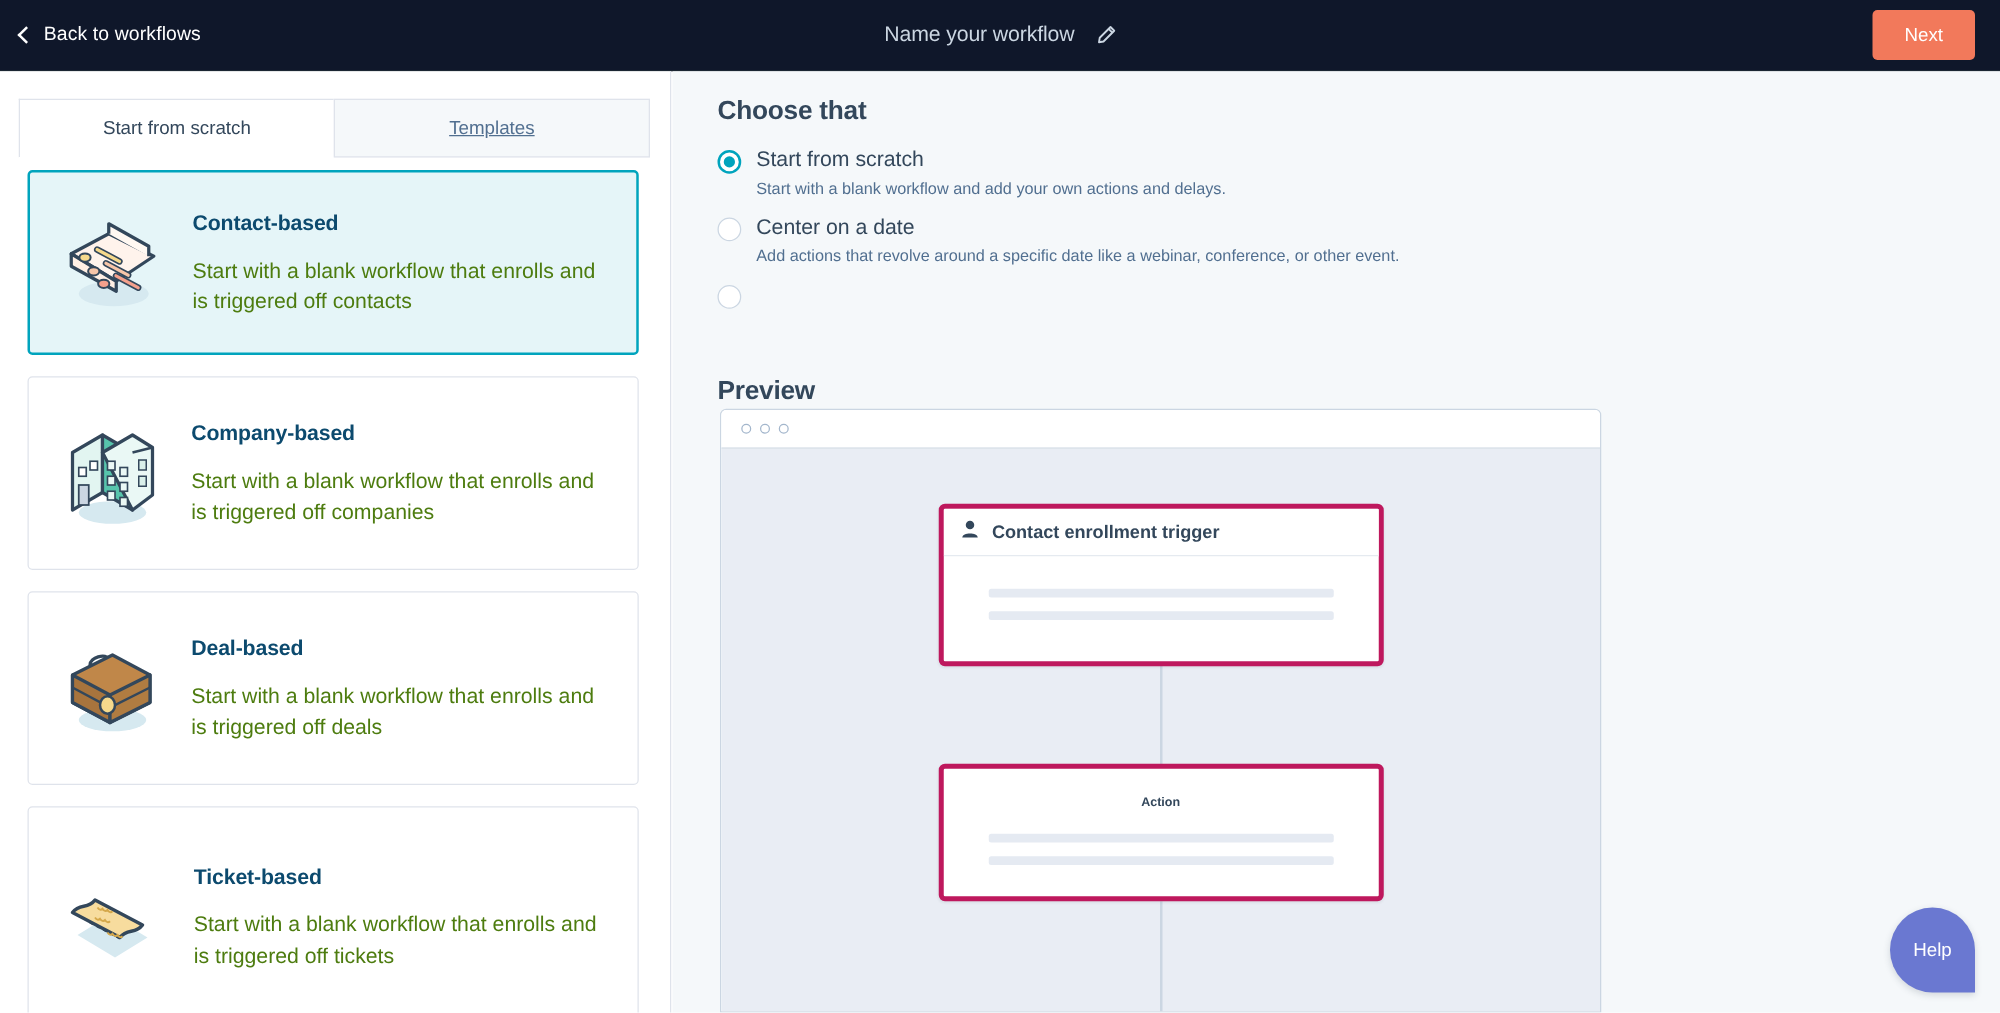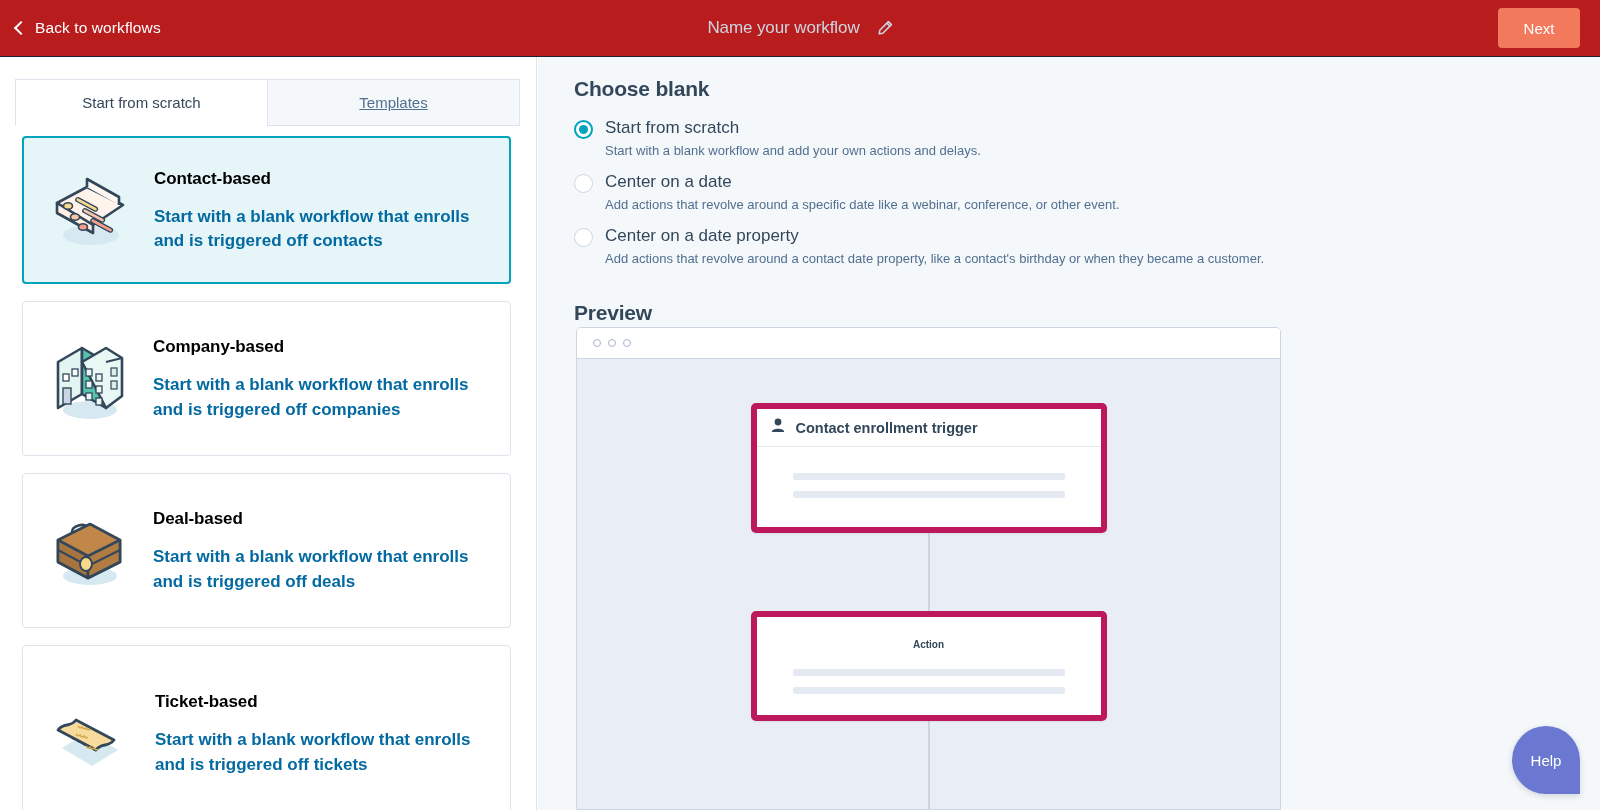--- a/index.html
+++ b/index.html
@@ -11,21 +11,21 @@
     font-family: "Liberation Sans", sans-serif;
     background: #ffffff;
   }
 
   
   .topbar {
     position: absolute;
     top: 0; left: 0;
     width: 1600px;
     height: 57px;
-    background: #b91c1c;
+    background: #0f172a;
     border-bottom: 1px solid #1b2632;
     display: flex;
     align-items: center;
   }
   .back-link {
     position: absolute;
     left: 16px;
     display: flex;
     align-items: center;
     gap: 9px;
@@ -159,30 +159,30 @@
     width: 92px;
     min-width: 92px;
     display: flex;
     align-items: center;
     justify-content: center;
   }
   .card-text { padding-top: 2px; }
   .card-title {
     font-size: 17px;
     font-weight: bold;
-    color: #000000;
+    color: #0c4a6e;
     margin-bottom: 16px;
     letter-spacing: -0.1px;
   }
   .card-desc {
     font-size: 17px;
-    color: #0369a1;
+    color: #4d7c0f;
     line-height: 1.42;
     max-width: 335px;
-    font-weight: 700;
+    font-weight: 400;
   }
 
   
   .choose-title {
     position: absolute;
     top: 20px; left: 36px;
     font-size: 21px;
     font-weight: bold;
     color: #33475B;
     letter-spacing: -0.2px;
@@ -280,21 +280,21 @@
   }
   .conn-1 { top: 173px; height: 80px; }
   .conn-2 { top: 362px; height: 89px; }
 
   .node {
     position: absolute;
     left: 50%;
     transform: translateX(-50%);
     width: 356px;
     background: #ffffff;
-    border: 6px solid #be185d;
+    border: 4px solid #be185d;
     border-radius: 5px;
     box-shadow: 0 1px 2px rgba(45,62,80,0.08);
     overflow: hidden;
   }
   .node-trigger { top: 44px; height: 130px; }
   .node-action  { top: 252px; height: 110px; }
 
   .node-header {
     height: 38px;
     display: flex;
@@ -461,21 +461,21 @@
           <div class="card-title">Ticket-based</div>
           <div class="card-desc">Start with a blank workflow that enrolls and is triggered off tickets</div>
         </div>
       </div>
 
     </div>
   </div>
 
   <div class="right-pane">
 
-    <div class="choose-title">Choose blank</div>
+    <div class="choose-title">Choose that</div>
 
     <div class="radios">
 
       <div class="radio-row checked">
         <span class="radio-outer">
             <span class="radio-inner"></span>
           </span>
         <div>
           <div class="radio-label">Start from scratch</div>
           <div class="radio-desc">Start with a blank workflow and add your own actions and delays.</div>
@@ -489,24 +489,20 @@
         <div>
           <div class="radio-label">Center on a date</div>
           <div class="radio-desc">Add actions that revolve around a specific date like a webinar, conference, or other event.</div>
         </div>
       </div>
 
       <div class="radio-row">
         <span class="radio-outer">
             <span class="radio-inner"></span>
           </span>
-        <div>
-          <div class="radio-label">Center on a date property</div>
-          <div class="radio-desc">Add actions that revolve around a contact date property, like a contact's birthday or when they became a customer.</div>
-        </div>
       </div>
 
     </div>
 
     <div class="preview-title">Preview</div>
 
     <div class="preview-window">
 
       <div class="preview-chrome">
         <span class="chrome-dot"></span>

